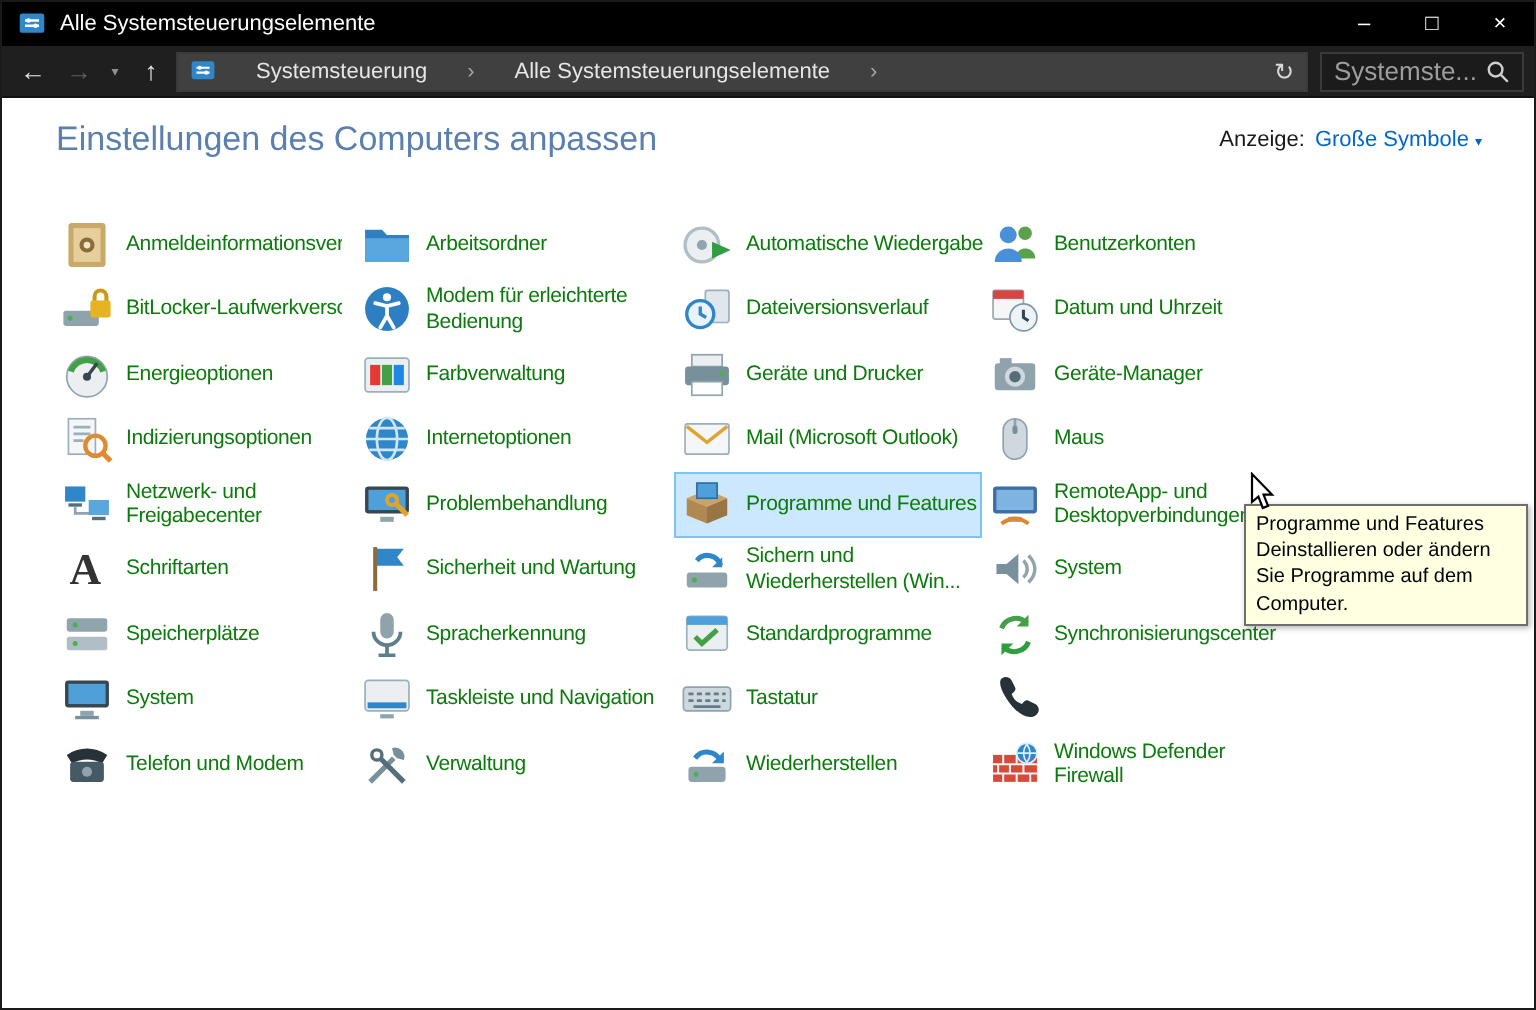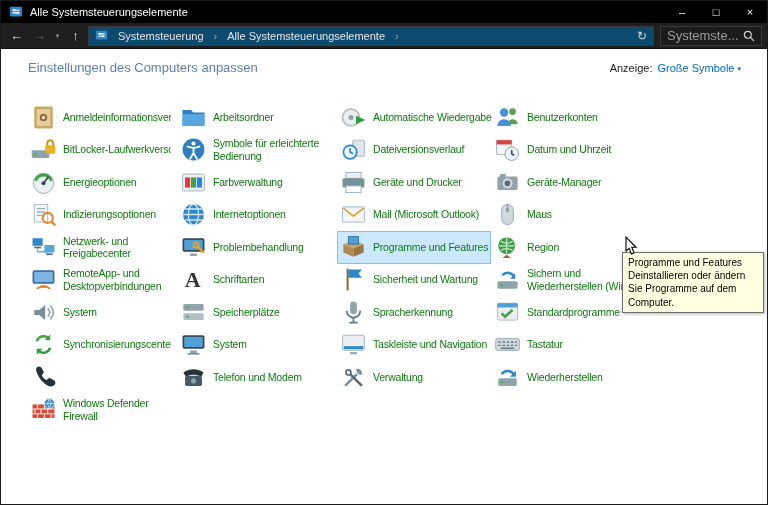--- a/index.html
+++ b/index.html
@@ -13,34 +13,34 @@
   .titlebar{height:22px;background:var(--titlebar-bg,#000);display:flex;align-items:center;color:#fff;}
   .titlebar .app-icon{width:14px;height:14px;margin:0 7px 0 8px;display:flex;align-items:center;}
   .titlebar .title{font-size:11px;flex:1;white-space:nowrap;overflow:hidden;}
   .win-btn{width:34px;height:22px;display:flex;align-items:center;justify-content:center;
     color:#fff;font-size:11px;line-height:1;cursor:default;}
   
   .toolbar{height:26px;background:var(--toolbar-bg,#1f1f1f);display:flex;align-items:center;padding:0 5px;gap:2px;border-bottom:1px solid #111;}
   .nav-btn{color:#e3e3e3;font-size:13px;width:21px;text-align:center;line-height:1;}
   .nav-btn.disabled{color:#5f5f5f;}
   .nav-chevron{color:#8f8f8f;font-size:7px;width:11px;text-align:center;}
-  .addressbar{flex:1;height:20px;border:1px solid #3a3a3a;background:#0c4a6e;display:flex;align-items:center;
-    padding:0 6px;color:#e6e6e6;font-size:11px;gap:10px;white-space:nowrap;}
+  .addressbar{flex:1;height:20px;border:1px solid #3a3a3a;background:#404040;display:flex;align-items:center;
+    padding:0 6px;color:#e6e6e6;font-size:11px;gap:20px;white-space:nowrap;}
   .addr-icon{width:13px;height:13px;display:flex;align-items:center;flex:0 0 13px;}
   .crumb{color:#e6e6e6;}
   .crumb-sep{color:#a8a8a8;font-size:11px;}
   .refresh{margin-left:auto;color:#d8d8d8;font-size:12px;}
   .searchbox{width:102px;height:20px;border:1px solid #3a3a3a;background:#1b1b1b;display:flex;align-items:center;
     padding:0 6px;margin-left:4px;color:#9d9d9d;font-size:13px;gap:4px;}
   .search-text{flex:1;white-space:nowrap;overflow:hidden;}
   .magnifier{display:flex;align-items:center;}
   
   .content{position:relative;height:455px;background:#fff;}
   .content-header{display:flex;justify-content:space-between;align-items:center;padding:11px 26px 0 27px;}
-  .page-title{color:var(--header-title,#5b7fae);font-size:13px;}
+  .page-title{color:var(--header-title,#5b7fae);font-size:17px;}
   .view-selector{font-size:11px;color:#1a1a1a;display:flex;gap:5px;align-items:center;margin-left:33px;}
   .view-link{color:var(--view-link,#0066cc);display:flex;align-items:center;gap:3px;}
   .view-caret{font-size:7px;position:relative;top:1px;}
   .items-grid{
     display:grid;grid-template-columns:150px 160px 154px 240px;grid-auto-rows:32.5px;
     padding-left:26px;margin-top:26px;align-items:center;justify-items:start;
   }
   .cp-item{display:flex;align-items:center;gap:6px;border:1px solid transparent;padding:2px 5px 2px 2px;max-width:100%;}
   .cp-item.highlighted{background:var(--highlight-bg,#cce8ff);border-color:var(--highlight-border,#7fc3f5);}
   .cp-icon{width:27px;height:27px;flex:0 0 27px;}
@@ -176,21 +176,21 @@
           <span class="cp-label">BitLocker-Laufwerkversch...</span>
         </div>
         <div class="cp-item">
           <span class="cp-icon">
             <svg viewBox="0 0 32 32">
               <circle cx="16" cy="16" r="13" fill="#2e7fc2"></circle>
               <circle cx="16" cy="9" r="2.4" fill="#fff"></circle>
               <path d="M9 12.5l7 1.8 7-1.8M16 14v6M16 20l-4 7M16 20l4 7" stroke="#fff" stroke-width="2.2" fill="none" stroke-linecap="round"></path>
             </svg>
           </span>
-          <span class="cp-label">Symbole für erleichterte
+          <span class="cp-label">Modem für erleichterte
 Bedienung</span>
         </div>
         <div class="cp-item">
           <span class="cp-icon">
             <svg viewBox="0 0 32 32">
               <rect x="15" y="5" width="14" height="19" rx="1.5" fill="#dfe7ec" stroke="#9ab0bd"></rect>
               <circle cx="12" cy="19" r="9" fill="#2e86c9"></circle>
               <circle cx="12" cy="19" r="7" fill="#eaf3fa"></circle>
               <path d="M12 14.5V19l3.5 2" stroke="#2e86c9" stroke-width="2" fill="none"></path>
             </svg>
@@ -324,30 +324,20 @@
               <path d="M4 12v10l12 5V17z" fill="#b08952"></path>
               <path d="M28 12v10l-12 5V17z" fill="#9a7544"></path>
               <rect x="10" y="3" width="12" height="9" fill="#4f9fd8" stroke="#2f6fa0"></rect>
             </svg>
           </span>
           <span class="cp-label">Programme und Features</span>
         </div>
         <div class="cp-item">
           <span class="cp-icon">
             <svg viewBox="0 0 32 32">
-              <circle cx="15" cy="14" r="10" fill="#3f9d46"></circle>
-              <path d="M6 14h18M15 4.5v19M8 8.5c4 3 10 3 14 0M8 19.5c4-3 10-3 14 0" stroke="#cde9cf" stroke-width="1.4" fill="none"></path>
-              <path d="M15 24.5l5 4H10z" fill="#8a6d3b"></path>
-            </svg>
-          </span>
-          <span class="cp-label">Region</span>
-        </div>
-        <div class="cp-item">
-          <span class="cp-icon">
-            <svg viewBox="0 0 32 32">
               <rect x="3" y="5" width="26" height="16" rx="2" fill="#3a6ea5"></rect>
               <rect x="5" y="7" width="22" height="12" fill="#7fb3e0"></rect>
               <rect x="12" y="23" width="8" height="3" fill="#90a4ae"></rect>
               <path d="M8 27c6-4 10-4 16 0" stroke="#e0862e" stroke-width="2.4" fill="none"></path>
             </svg>
           </span>
           <span class="cp-label">RemoteApp- und
 Desktopverbindungen</span>
         </div>
         <div class="cp-item">

